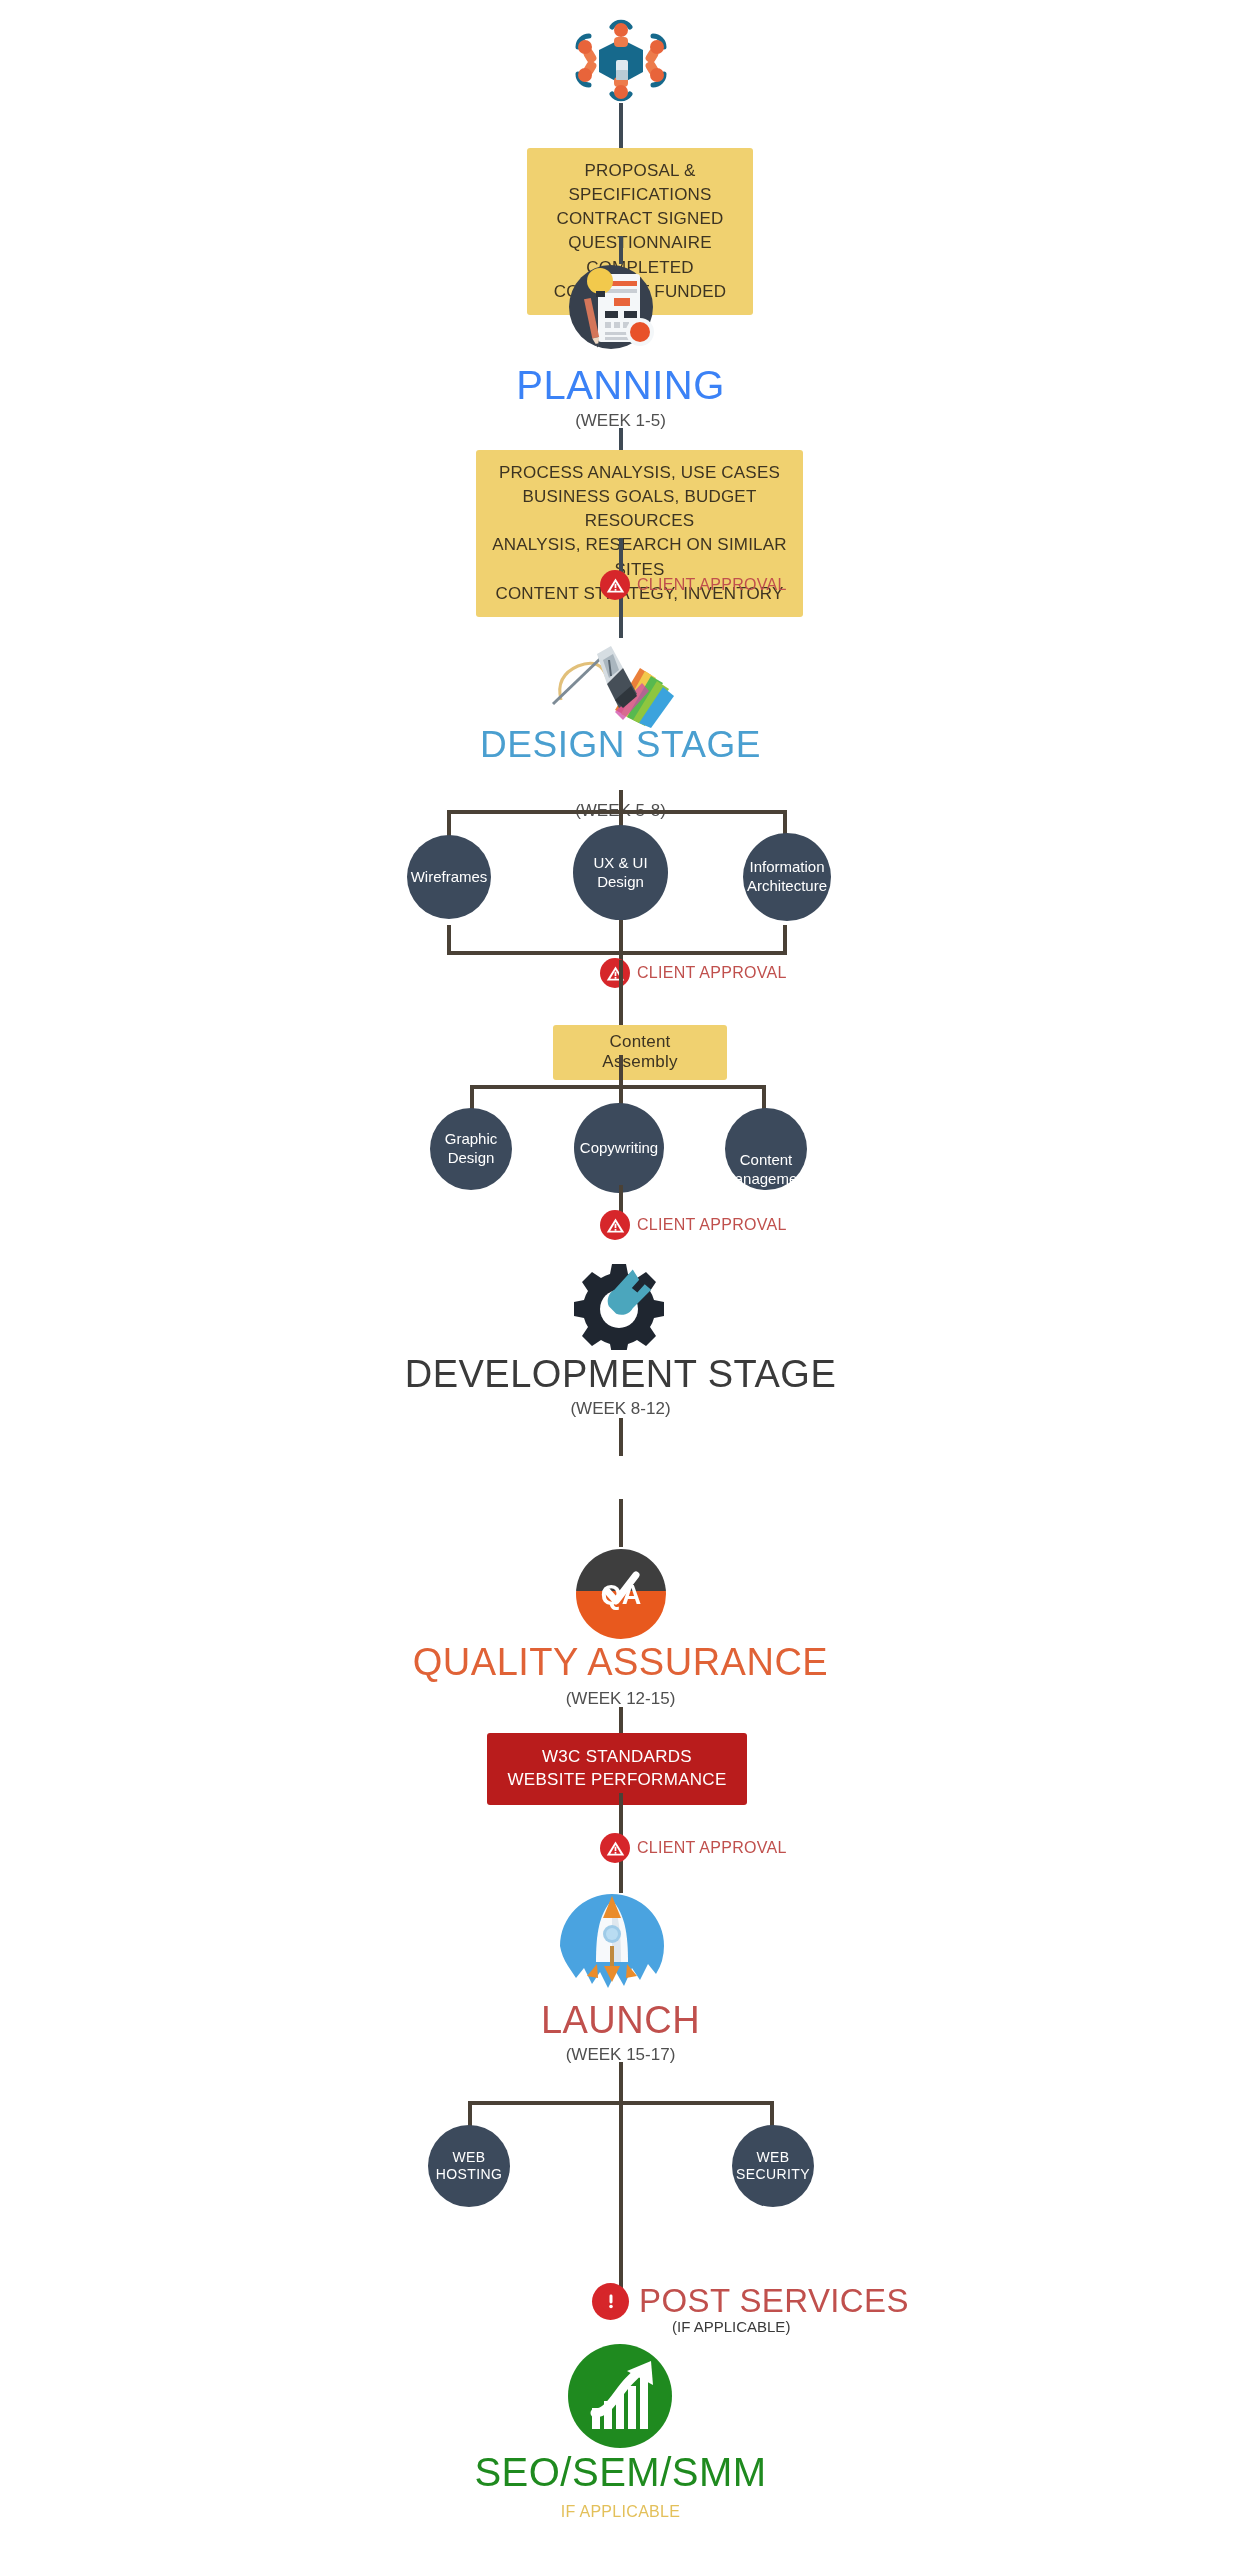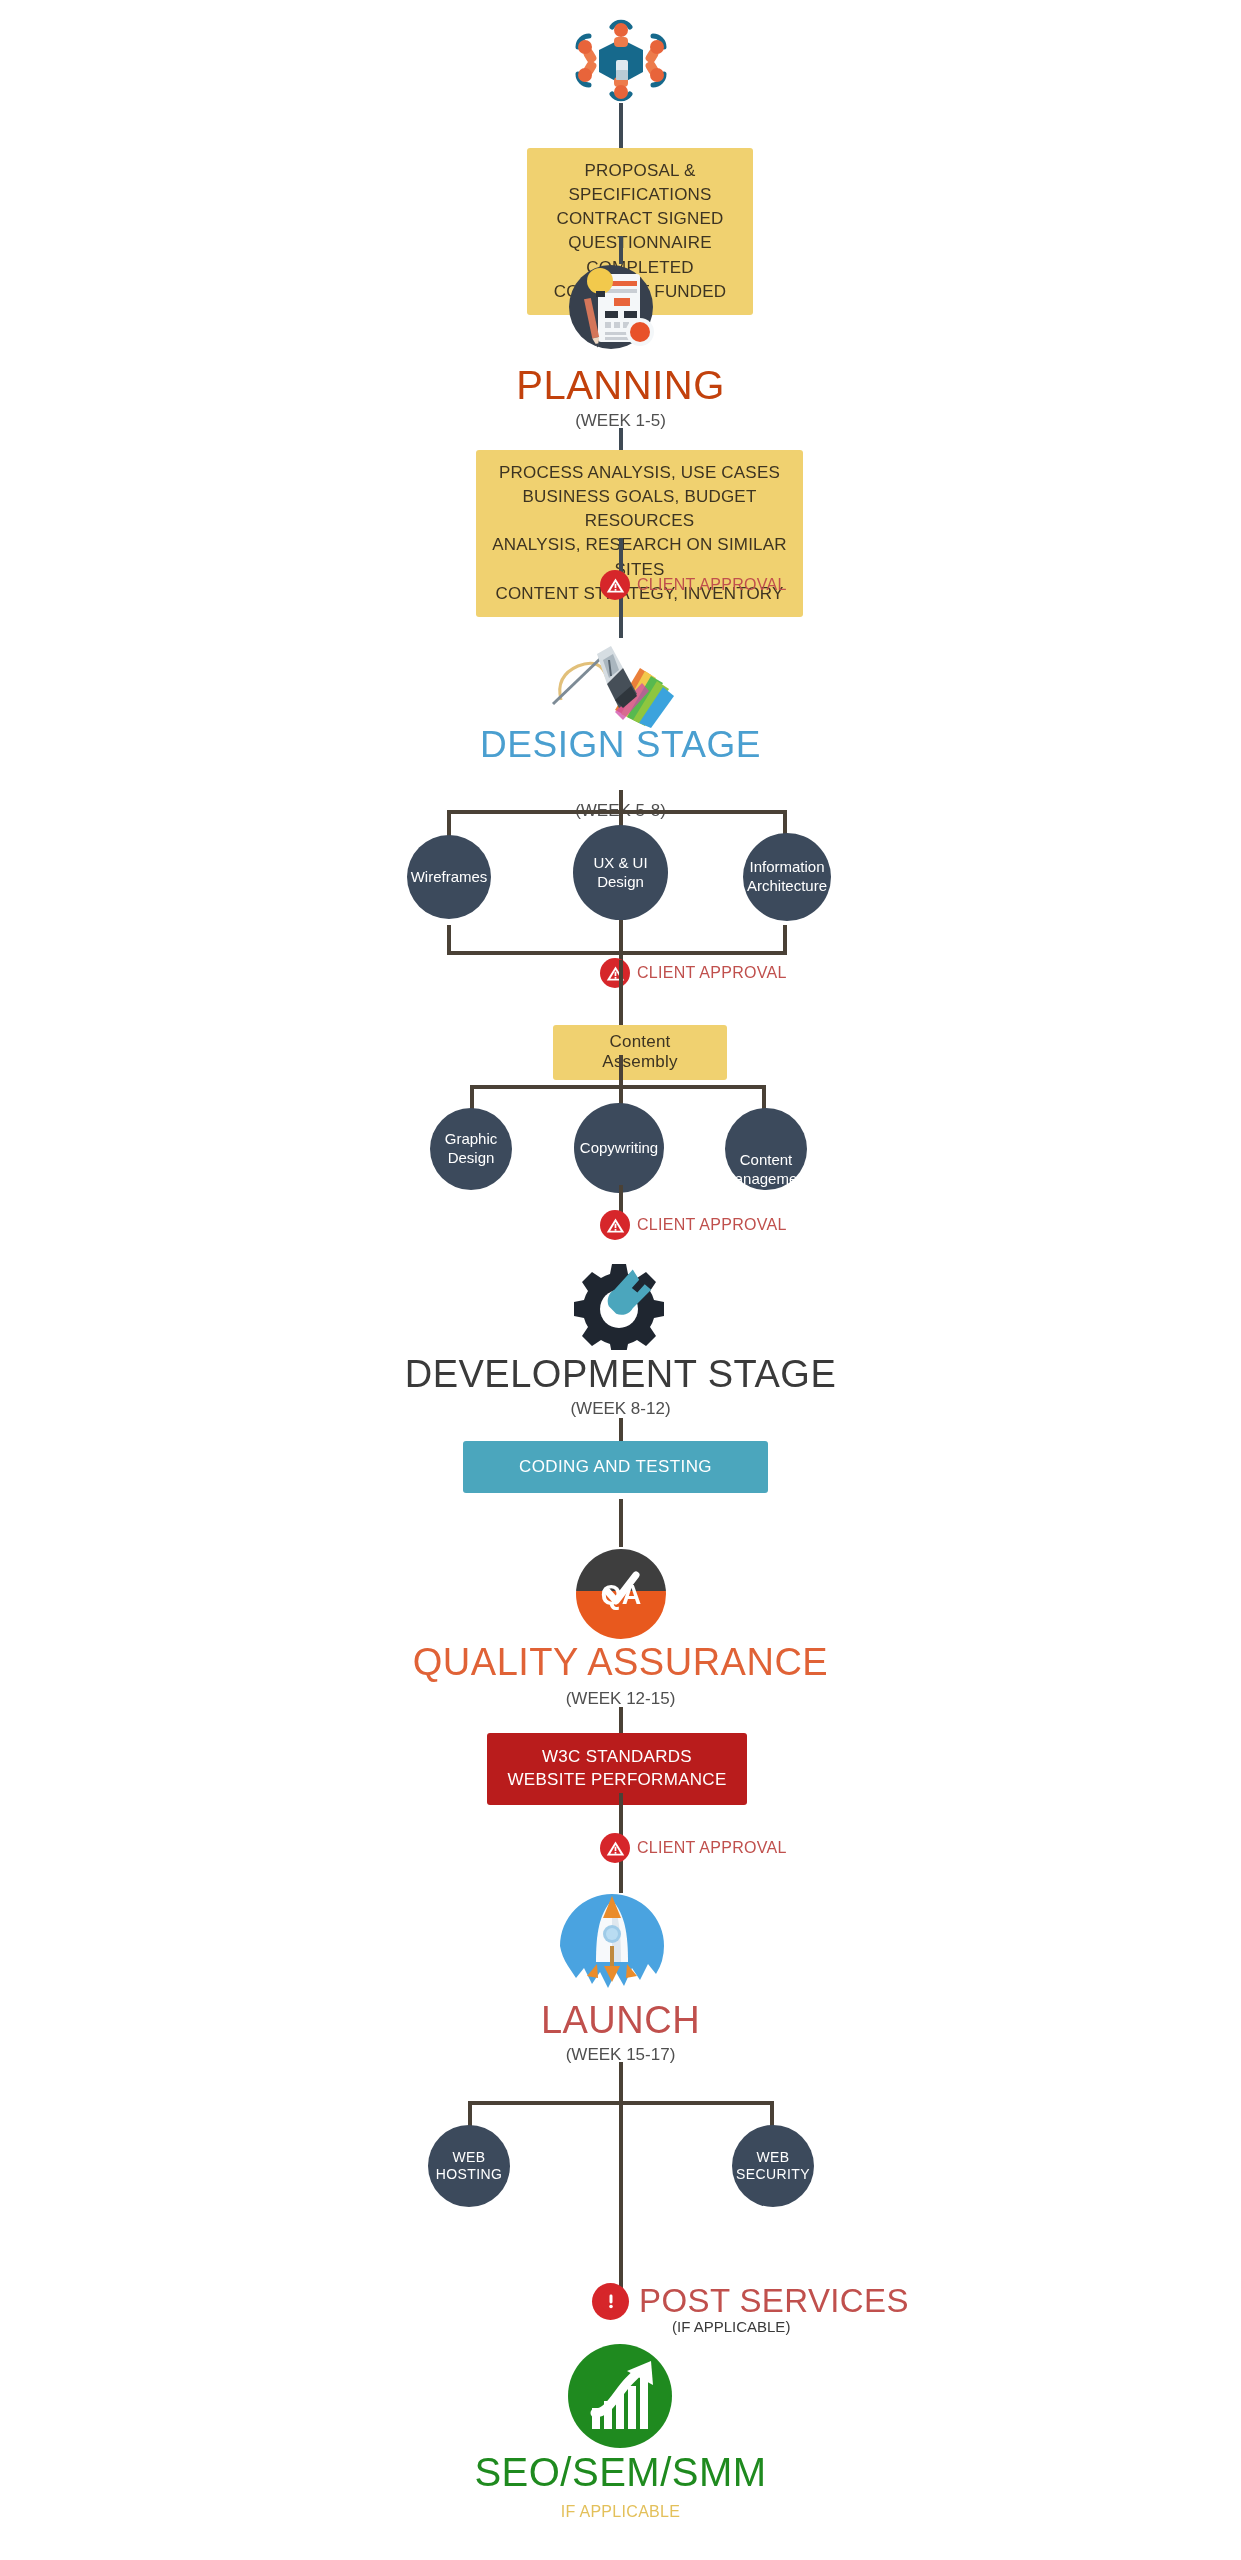--- a/index.html
+++ b/index.html
@@ -256,21 +256,21 @@
         <polygon points="25,80 32,80 28.5,90" fill="#f0d9c4"></polygon>
         <polygon points="26.5,86 30.5,86 28.5,90" fill="#37404d"></polygon>
       </g>
       <circle cx="38" cy="23" r="13" fill="#f2c94c"></circle>
       <rect x="34" y="33" width="9" height="6" fill="#2c333c"></rect>
       <circle cx="78" cy="74" r="14" fill="#f4f7f9"></circle>
       <circle cx="78" cy="74" r="10" fill="#e8522a"></circle>
     </svg>
   </div>
 
-  <div class="stage-title" style="top:365px; font-size:40px; color:#c2410c;">PLANNING</div>
+  <div class="stage-title" style="top:365px; font-size:40px; color:#3b82f6;">PLANNING</div>
   <div class="stage-sub" style="top:412px;">(WEEK 1-5)</div>
 
   <div class="trunk" style="top:428px; height:28px;"></div>
 
   <div class="box-yellow" style="left:457px; width:327px; top:450px;">
     <div>PROCESS ANALYSIS, USE CASES</div>
     <div>BUSINESS GOALS, BUDGET RESOURCES</div>
     <div>ANALYSIS, RESEARCH ON SIMILAR SITES</div>
     <div>CONTENT STRATEGY, INVENTORY</div>
   </div>
@@ -383,23 +383,20 @@
       <circle cx="52" cy="47" r="19" fill="#ffffff"></circle>
       <path d="M78 6 L58 28 a14 14 0 0 0 -6 18 l8 8 a14 14 0 0 0 18 -6 L98 28 l-7-6 -8 9 -6 -5 8 -9 z" fill="#4ba6bd" transform="translate(-6,2) scale(0.92)"></path>
     </svg>
   </div>
 
   <div class="stage-title" style="top:1355px; font-size:38px; color:#3a3a3a;">DEVELOPMENT STAGE</div>
   <div class="stage-sub" style="top:1400px;">(WEEK 8-12)</div>
 
   <div class="trunk brown" style="top:1418px; height:38px;"></div>
 
-  <div class="box-teal" style="left:463px; width:305px; top:1441px;">
-    <div>CODING AND TESTING</div>
-  </div>
 
   <div class="trunk brown" style="top:1499px; height:48px;"></div>
 
   <div class="icon-wrap" style="left:573px; top:1546px; width:96px; height:96px;">
     <svg viewBox="0 0 96 96" width="96" height="96">
       <defs>
         <clipPath id="qaclip">
             <circle cx="48" cy="48" r="45"></circle>
           </clipPath>
       </defs>

